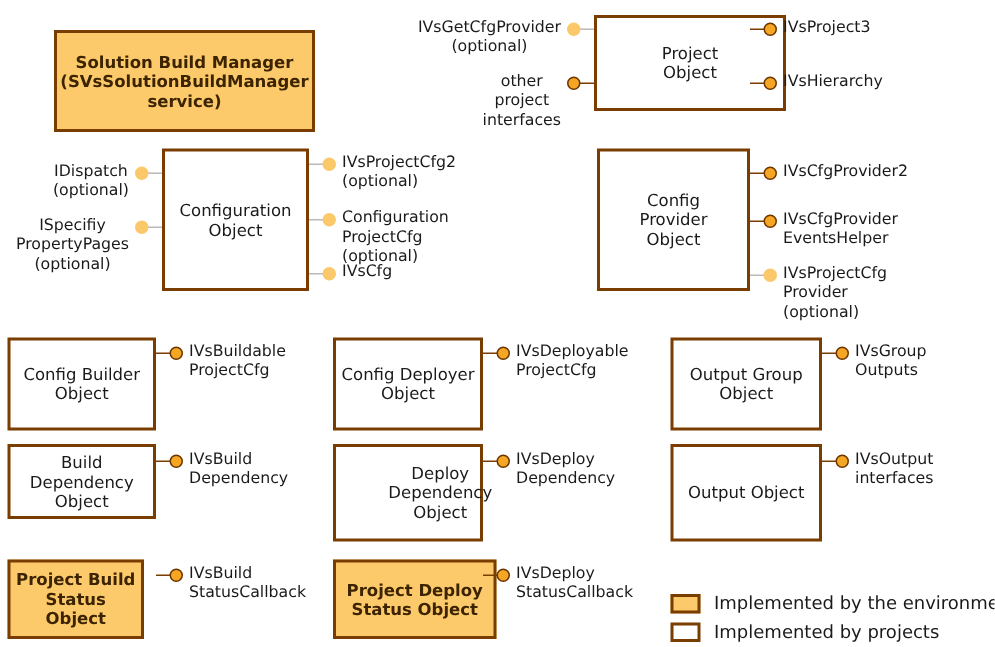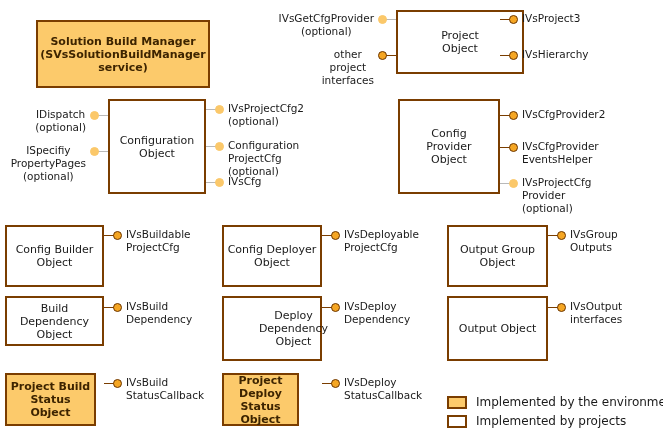--- a/index.html
+++ b/index.html
@@ -302,21 +302,21 @@
     <span class="node-label">Project Build
 Status Object</span>
   </div>
   <div class="iface right" style="left:104px; top:378px;">
     <span class="stem"></span>
     <span class="ball"></span>
     <span class="iface-label">IVsBuild
 StatusCallback</span>
   </div>
 
-  <div class="node env" style="left:222px; top:373px; width:77px; height:53px;">
+  <div class="node env" style="left:222px; top:373px; width:109px; height:53px;">
     <span class="node-label">Project Deploy
 Status Object</span>
   </div>
   <div class="iface right" style="left:322px; top:378px;">
     <span class="stem"></span>
     <span class="ball"></span>
     <span class="iface-label">IVsDeploy
 StatusCallback</span>
   </div>
 

